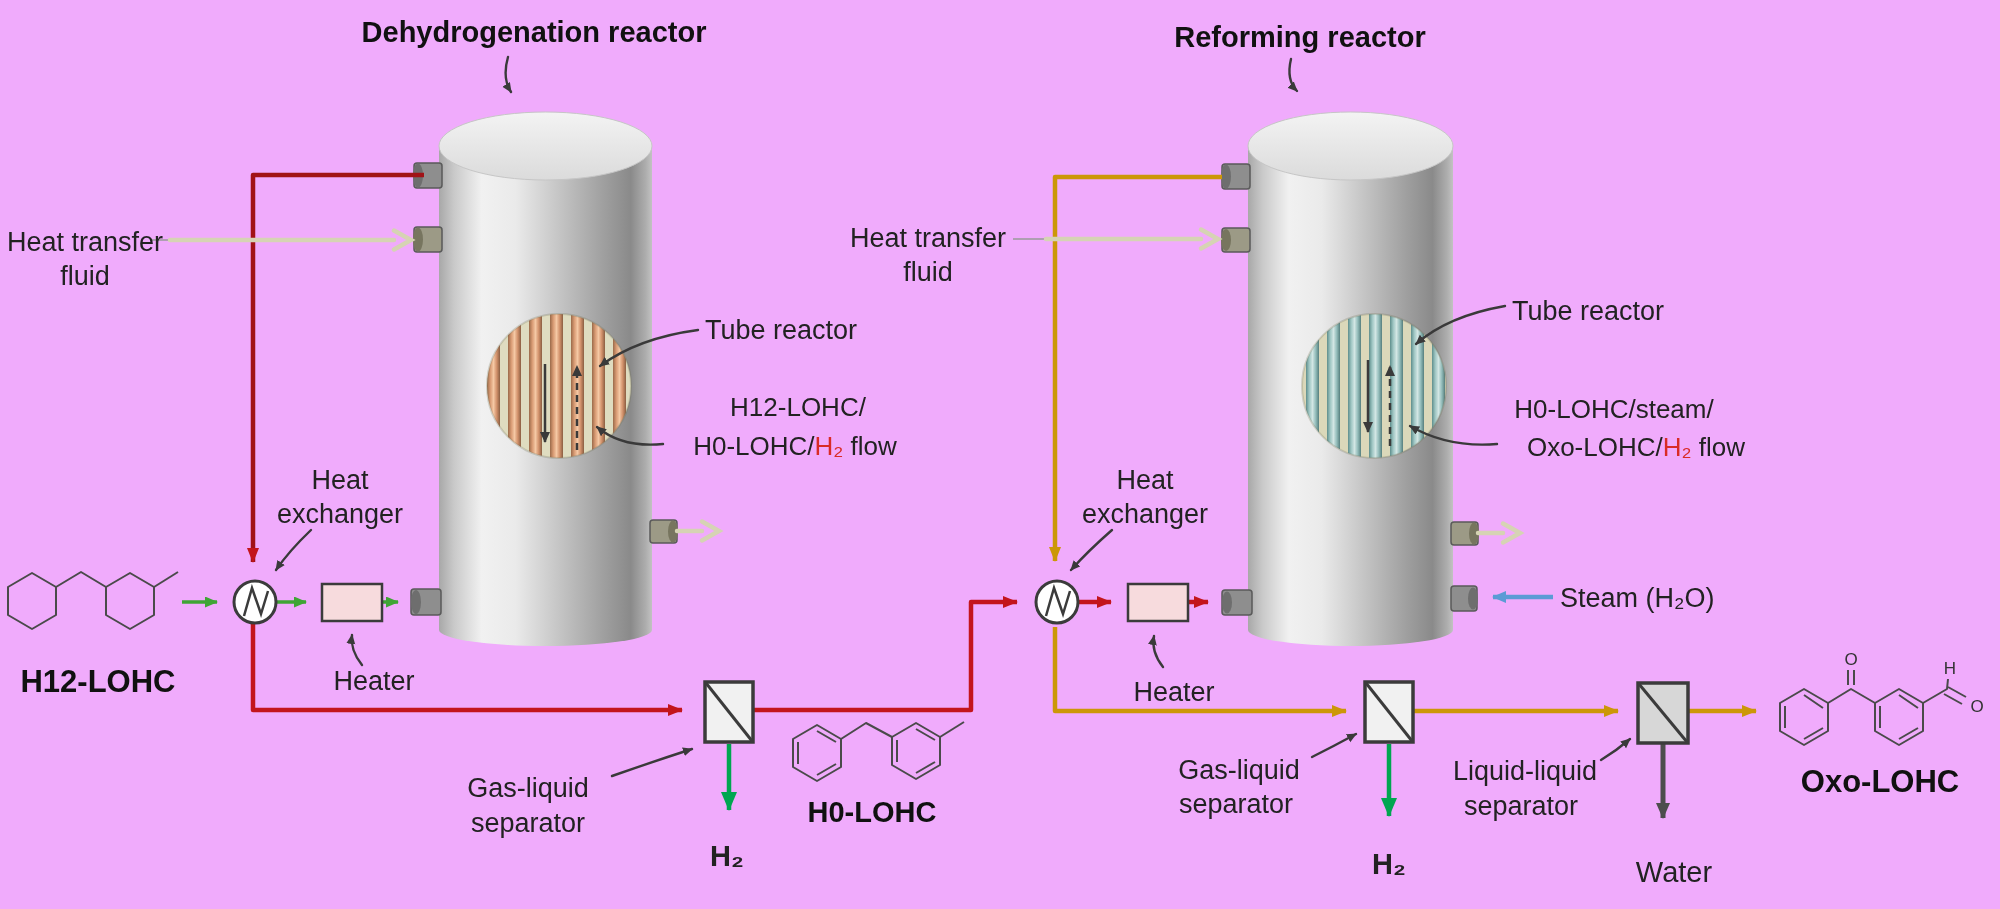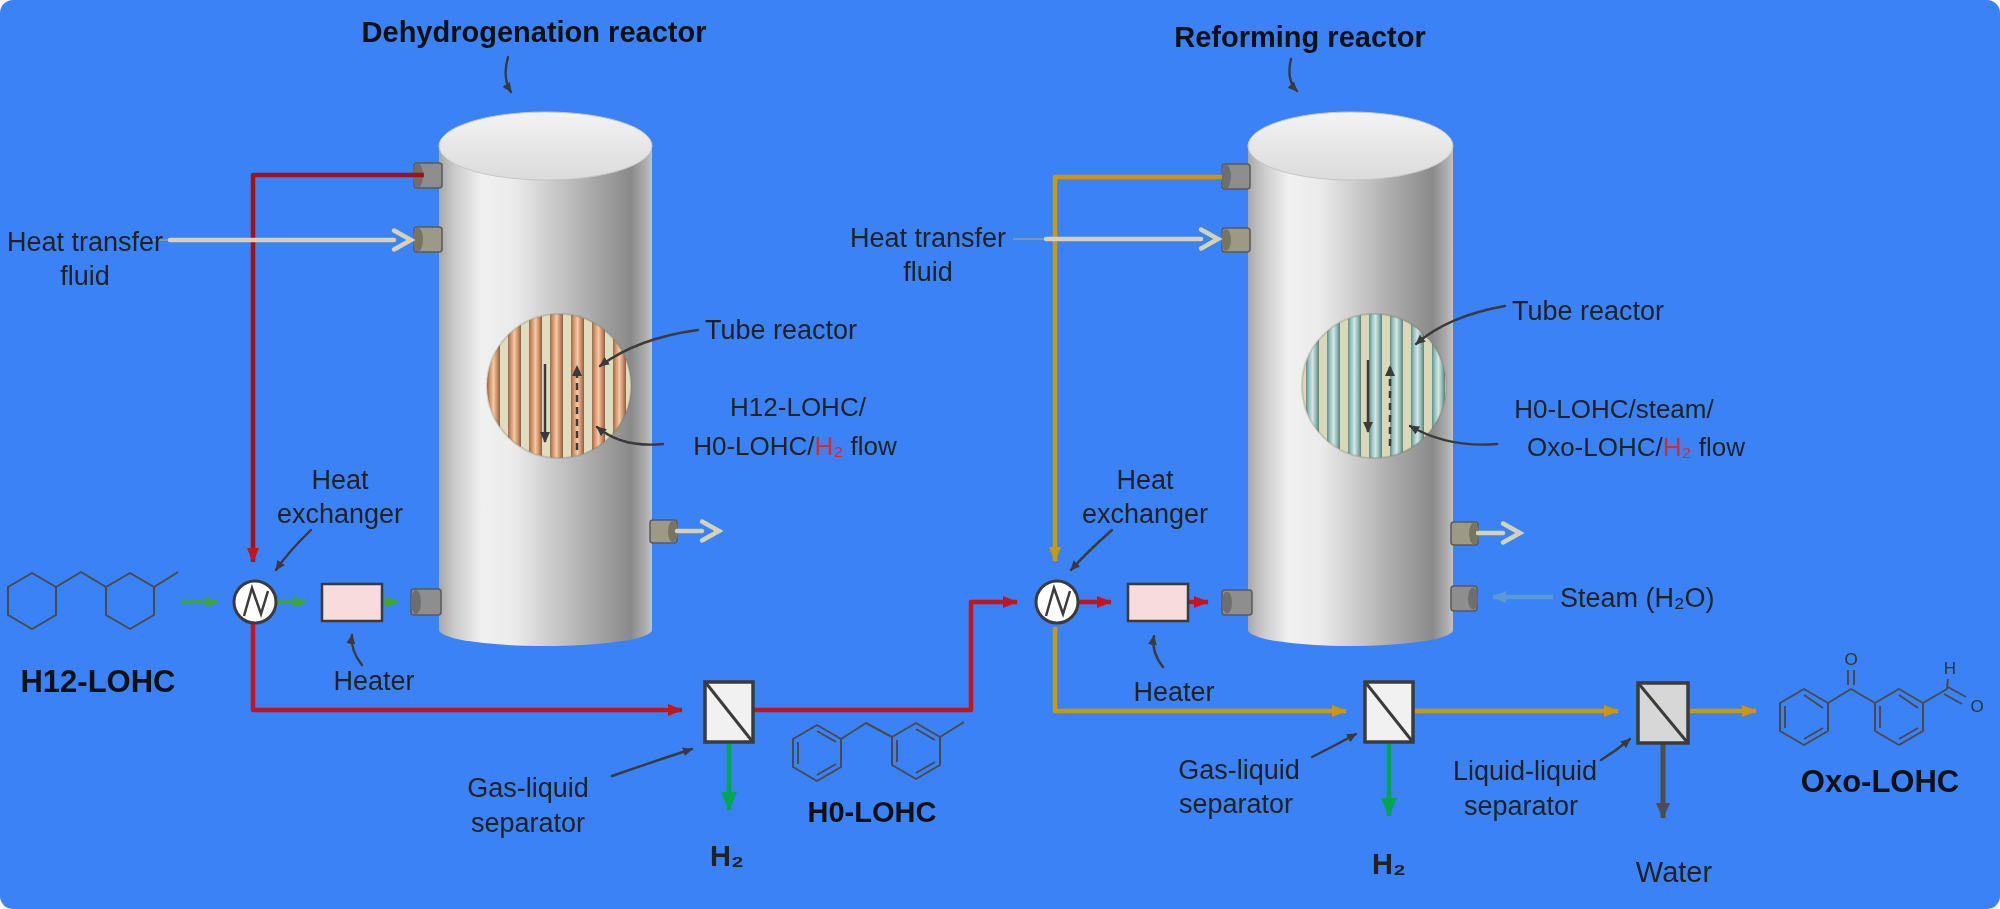--- a/index.html
+++ b/index.html
@@ -1,17 +1,17 @@
 <!DOCTYPE html>
 <html><head>
 <meta charset="utf-8">
 <style>
   html,body{margin:0;padding:0;background:#ffffff;}
-  .canvas{position:relative;width:2000px;height:909px;background:#3b82f6;overflow:hidden;
-          font-family:"Liberation Sans","DejaVu Sans",sans-serif;border-radius:13px;}
+  .canvas{position:relative;width:2000px;height:909px;background:#f0abfc;overflow:hidden;
+          font-family:"Liberation Sans","DejaVu Sans",sans-serif;}
   svg{position:absolute;left:0;top:0;}
   text{font-family:"Liberation Sans","DejaVu Sans",sans-serif;fill:#222222;}
   .lbl{font-size:27px;}
   .lbl-s{font-size:26px;}
   .title{font-size:29px;font-weight:bold;fill:#111111;}
   .mol{font-weight:bold;fill:#111111;}
   .atom{font-size:17px;fill:#333333;}
   .bond{stroke:#4A4A4A;stroke-width:2;fill:none;stroke-linejoin:round;}
   .callout{stroke:#3A3A3A;stroke-width:2.4;fill:none;stroke-linecap:round;}
   .flow{fill:none;stroke-linejoin:round;}

